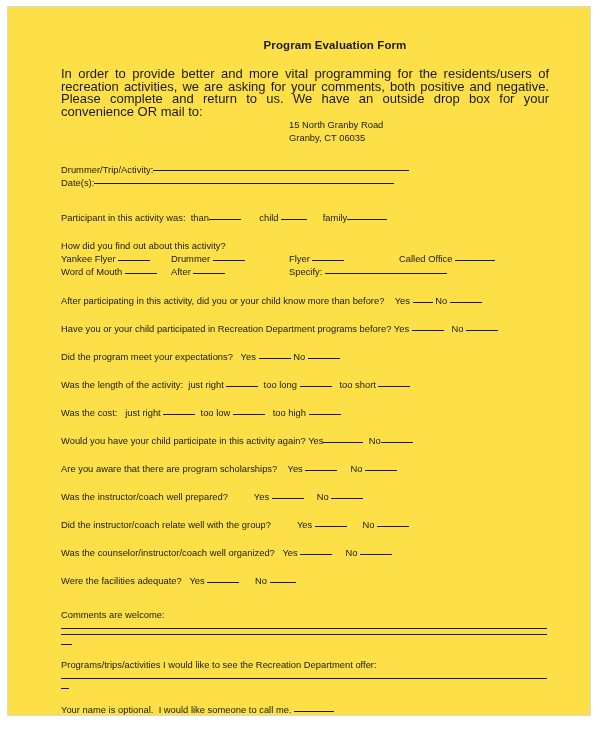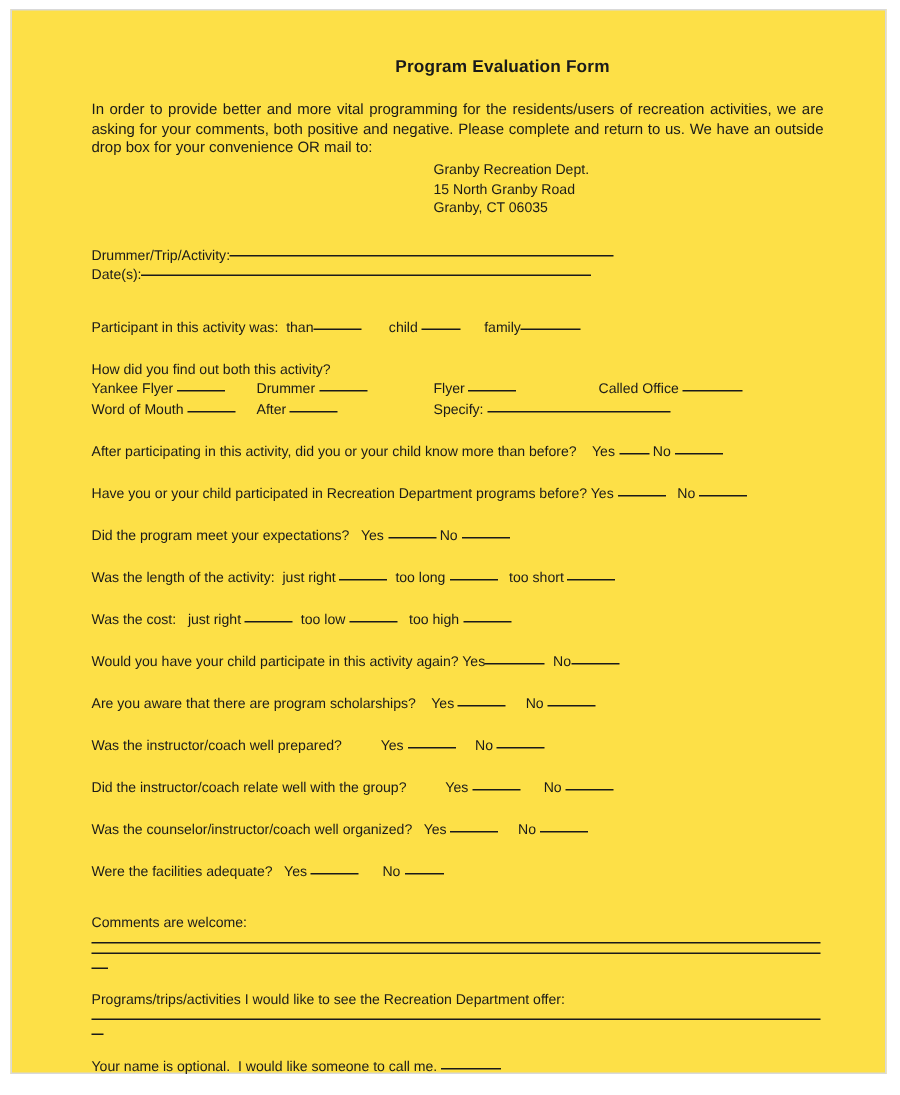--- a/index.html
+++ b/index.html
@@ -34,21 +34,21 @@
   .doc-title {
     text-align: center;
     font-weight: bold;
     font-size: 11.5px;
     letter-spacing: 0.1px;
     margin: 0 0 17px 0;
     padding-left: 60px;
   }
 
   .intro {
-    font-size: 10px;
+    font-size: 13px;
     line-height: 12.6px;
     text-align: justify;
     text-justify: inter-word;
     margin: 0;
   }
 
   .address {
     margin: 1px 0 0 0;
     padding-left: 228px;
     font-size: 9.4px;
@@ -135,33 +135,32 @@
 <body>
 
 <div id="page-sheet">
   <div id="doc-body">
 
     <div class="doc-title">Program Evaluation Form</div>
 
     <p class="intro">In order to provide better and more vital programming for the residents/users of recreation activities, we are asking for your comments, both positive and negative. Please complete and return to us.   We have an outside drop box for your convenience OR mail to:</p>
 
     <div class="address">
-      <div>Granby Recreation Dept.</div>
       <div>15 North Granby Road</div>
       <div>Granby, CT 06035</div>
     </div>
 
     <div class="field-block">
       <div class="field-row"><span>Drummer/Trip/Activity:</span><span class="rule-long rule-pt"></span></div>
       <div class="field-row"><span>Date(s):</span><span class="rule-long rule-dt"></span></div>
     </div>
 
     <div class="q-row" style="margin-top:22px"><span>Participant in this activity was:</span><span>  </span><span>than</span><span class="blank b-md"></span><span>       </span><span>child </span><span class="blank b-sm"></span><span>      </span><span>family</span><span class="blank b-lg"></span></div>
 
-    <div class="group-head">How did you find out both this activity?</div>
+    <div class="group-head">How did you find out about this activity?</div>
 
     <div class="cols-row"><span class="col1"><span>Yankee Flyer </span><span class="blank b-md"></span></span><span class="col2"><span>Drummer </span><span class="blank b-md"></span></span><span class="col1"><span>Flyer </span><span class="blank b-md"></span></span><span>Called Office </span><span class="blank b-lg"></span></div>
 
     <div class="cols-row"><span class="col1"><span>Word of Mouth </span><span class="blank b-md"></span></span><span class="col2"><span>After </span><span class="blank b-md"></span></span><span>Specify: </span><span class="blank b-spec"></span></div>
 
     <div class="q-row"><span>After participating in this activity, did you or your child know more than before?    </span><span>Yes </span><span class="blank b-xs"></span><span> </span><span>No </span><span class="blank b-md"></span></div>
 
     <div class="q-row"><span>Have you or your child participated in Recreation Department programs before? </span><span>Yes </span><span class="blank b-md"></span><span>   </span><span>No </span><span class="blank b-md"></span></div>
 
     <div class="q-row"><span>Did the program meet your expectations?   </span><span>Yes </span><span class="blank b-md"></span><span> </span><span>No </span><span class="blank b-md"></span></div>

